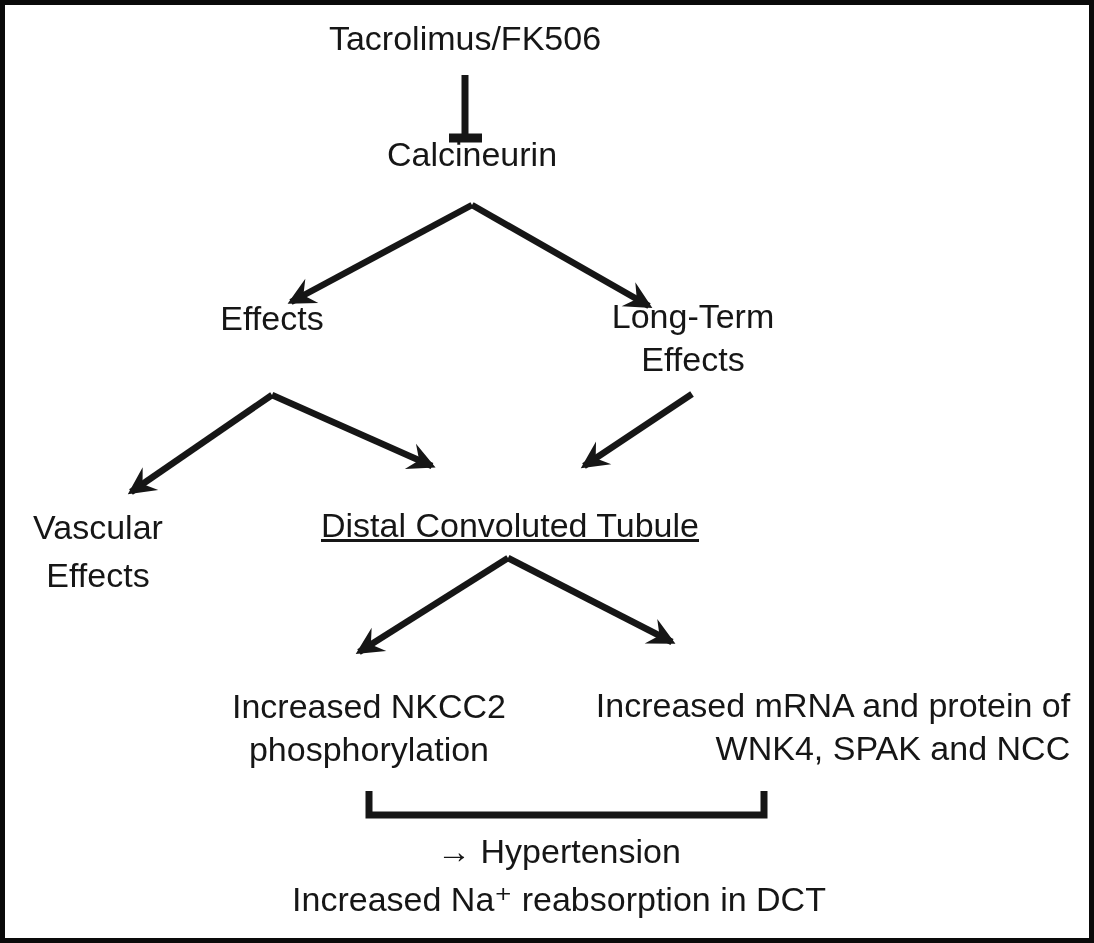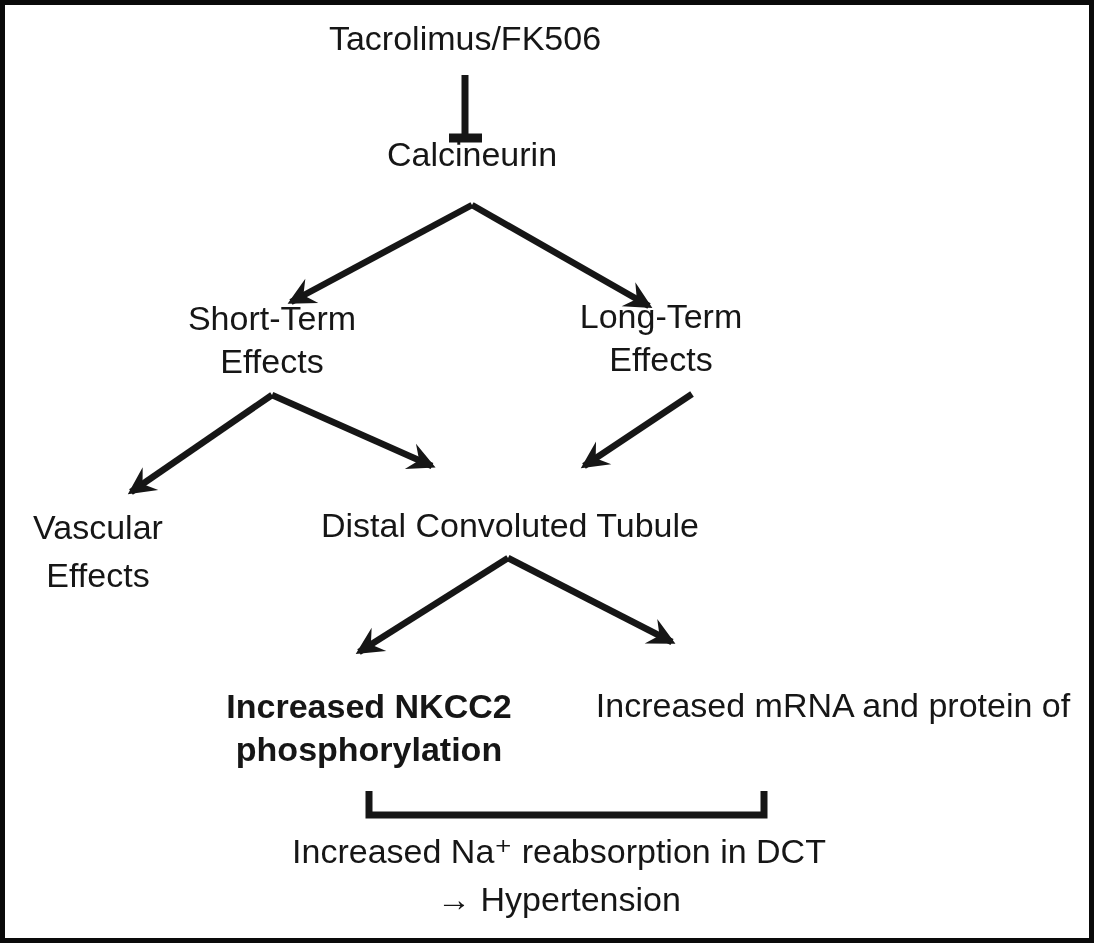--- a/index.html
+++ b/index.html
@@ -71,45 +71,45 @@
 
   <div class="node" style="left:460px; top:12px;">
     <div class="line">Tacrolimus/FK506</div>
   </div>
 
   <div class="node" style="left:467px; top:128px;">
     <div class="line">Calcineurin</div>
   </div>
 
   <div class="node" style="left:267px; top:292px;">
-    <div class="line">Short-Term</div>
     <div class="line">Effects</div>
   </div>
 
-  <div class="node" style="left:656px; top:290px;">
+  <div class="node" style="left:688px; top:290px;">
     <div class="line">Long-Term</div>
     <div class="line">Effects</div>
   </div>
 
   <div class="node lh48" style="left:93px; top:498px;">
     <div class="line">Vascular</div>
     <div class="line">Effects</div>
   </div>
 
-  <div class="node" style="left:505px; top:499px;">
+  <div class="node" style="left:505px; top:499px;text-decoration:underline;">
     <div class="line">Distal Convoluted Tubule</div>
   </div>
 
-  <div class="node" style="left:364px; top:680px;font-weight:bold;">
+  <div class="node" style="left:364px; top:680px;">
     <div class="line">Increased NKCC2</div>
     <div class="line">phosphorylation</div>
   </div>
 
   <div class="node" style="left:828px; top:679px;text-align:right;">
     <div class="line">Increased mRNA and protein of</div>
+    <div class="line">WNK4, SPAK and NCC</div>
   </div>
 
   <div class="node lh48" style="left:554px; top:822px;">
+    <div class="line">→ Hypertension</div>
     <div class="line">Increased Na⁺ reabsorption in DCT</div>
-    <div class="line">→ Hypertension</div>
   </div>
 
 </div>
 
 </body></html>

